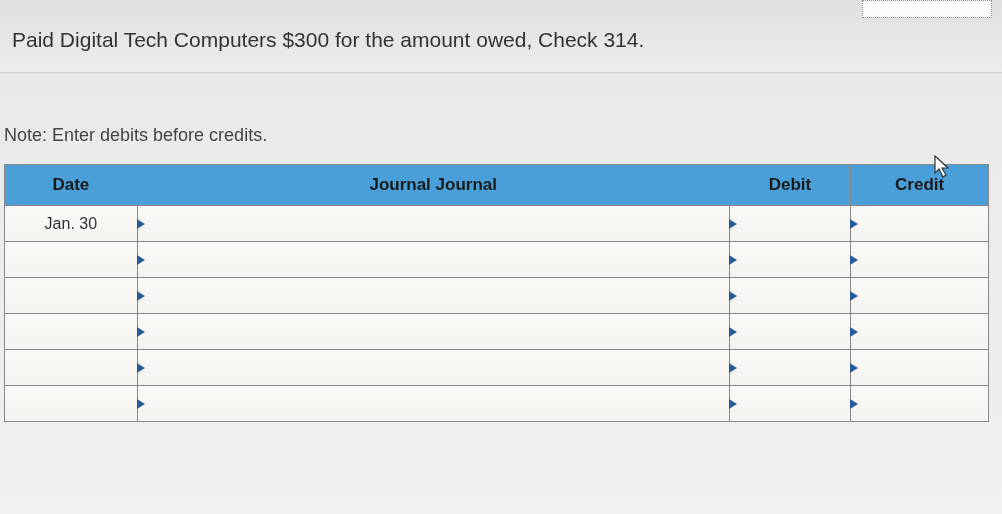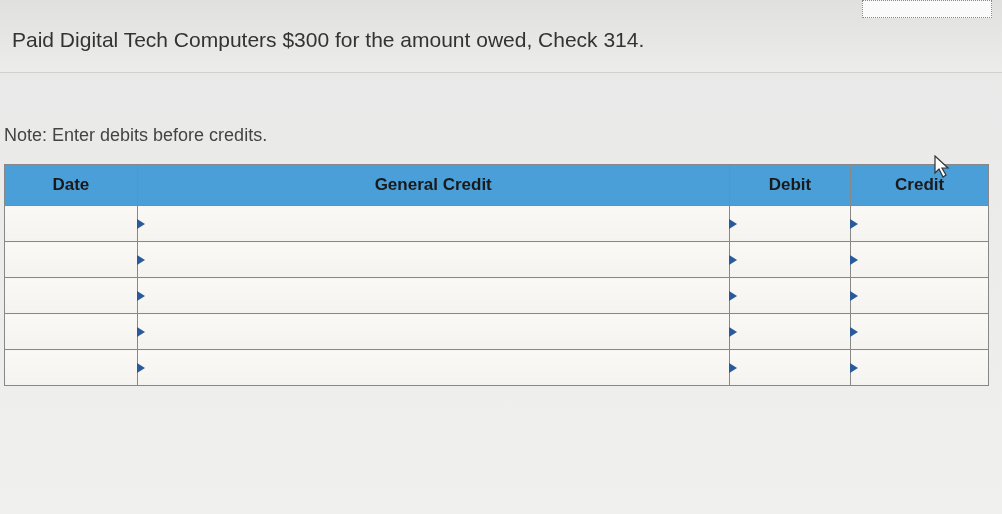--- a/index.html
+++ b/index.html
@@ -97,26 +97,32 @@
 <div class="top-widget"></div>
 
 <div class="instruction">Paid Digital Tech Computers $300 for the amount owed, Check 314.</div>
 
 <div class="note">Note: Enter debits before credits.</div>
 
 <table class="journal-table">
   <thead>
     <tr>
       <th class="col-date">Date</th>
-      <th class="col-account">General Credit</th>
+      <th class="col-account">Journal Journal</th>
       <th class="col-debit">Debit</th>
       <th class="col-credit">Credit</th>
     </tr>
   </thead>
   <tbody>
+    <tr>
+      <td class="date-cell">Jan. 30</td>
+      <td class="account-cell"><span class="dropdown-marker"></span><span></span></td>
+      <td class="amount-cell"><span class="dropdown-marker"></span><span></span></td>
+      <td class="amount-cell"><span class="dropdown-marker"></span><span></span></td>
+    </tr>
     <tr>
       <td class="date-cell"></td>
       <td class="account-cell"><span class="dropdown-marker"></span><span></span></td>
       <td class="amount-cell"><span class="dropdown-marker"></span><span></span></td>
       <td class="amount-cell"><span class="dropdown-marker"></span><span></span></td>
     </tr>
     <tr>
       <td class="date-cell"></td>
       <td class="account-cell"><span class="dropdown-marker"></span><span></span></td>
       <td class="amount-cell"><span class="dropdown-marker"></span><span></span></td>

